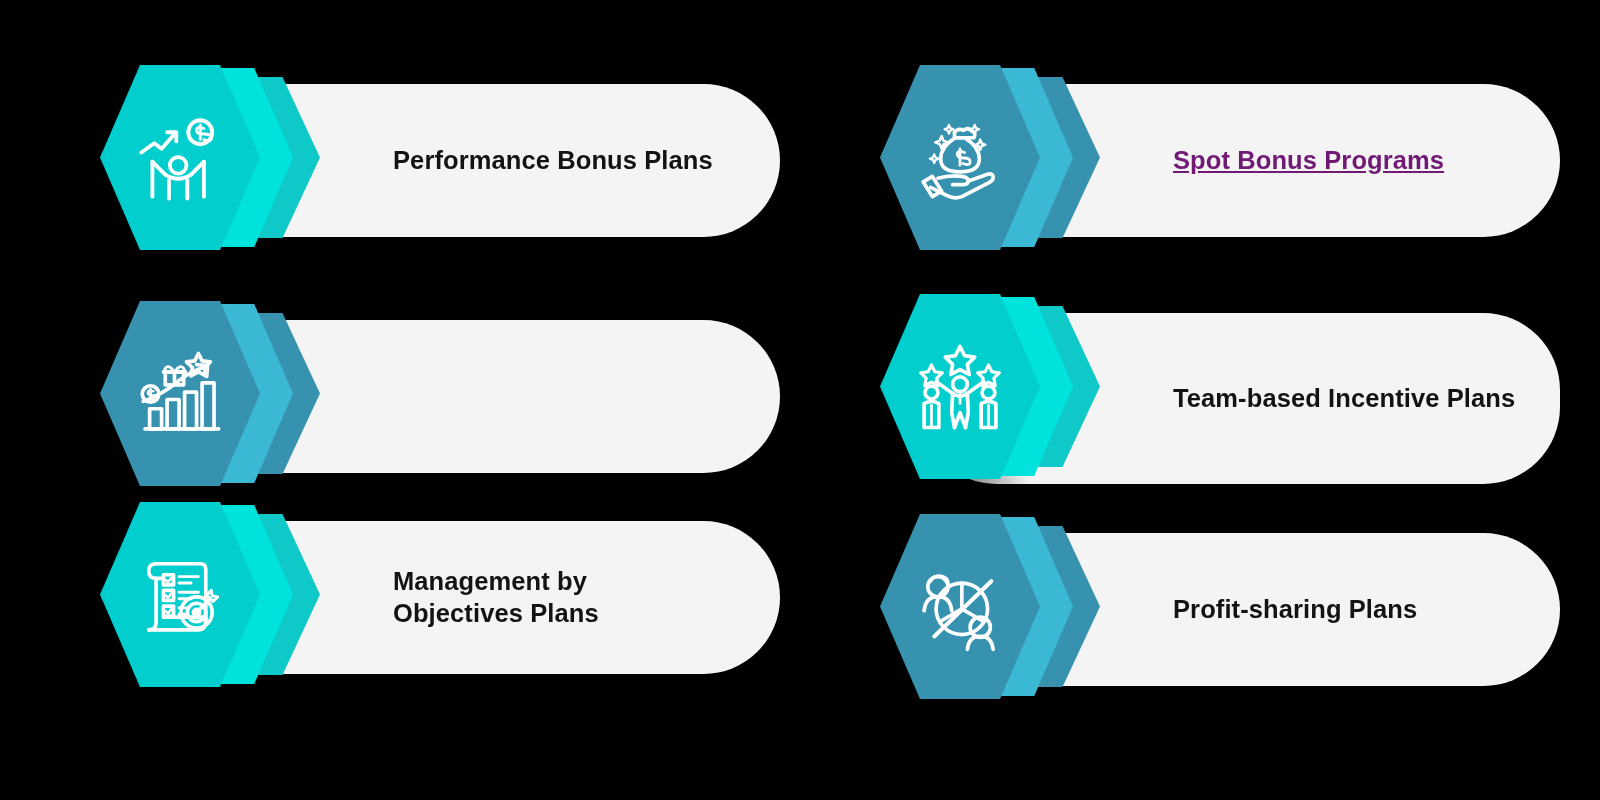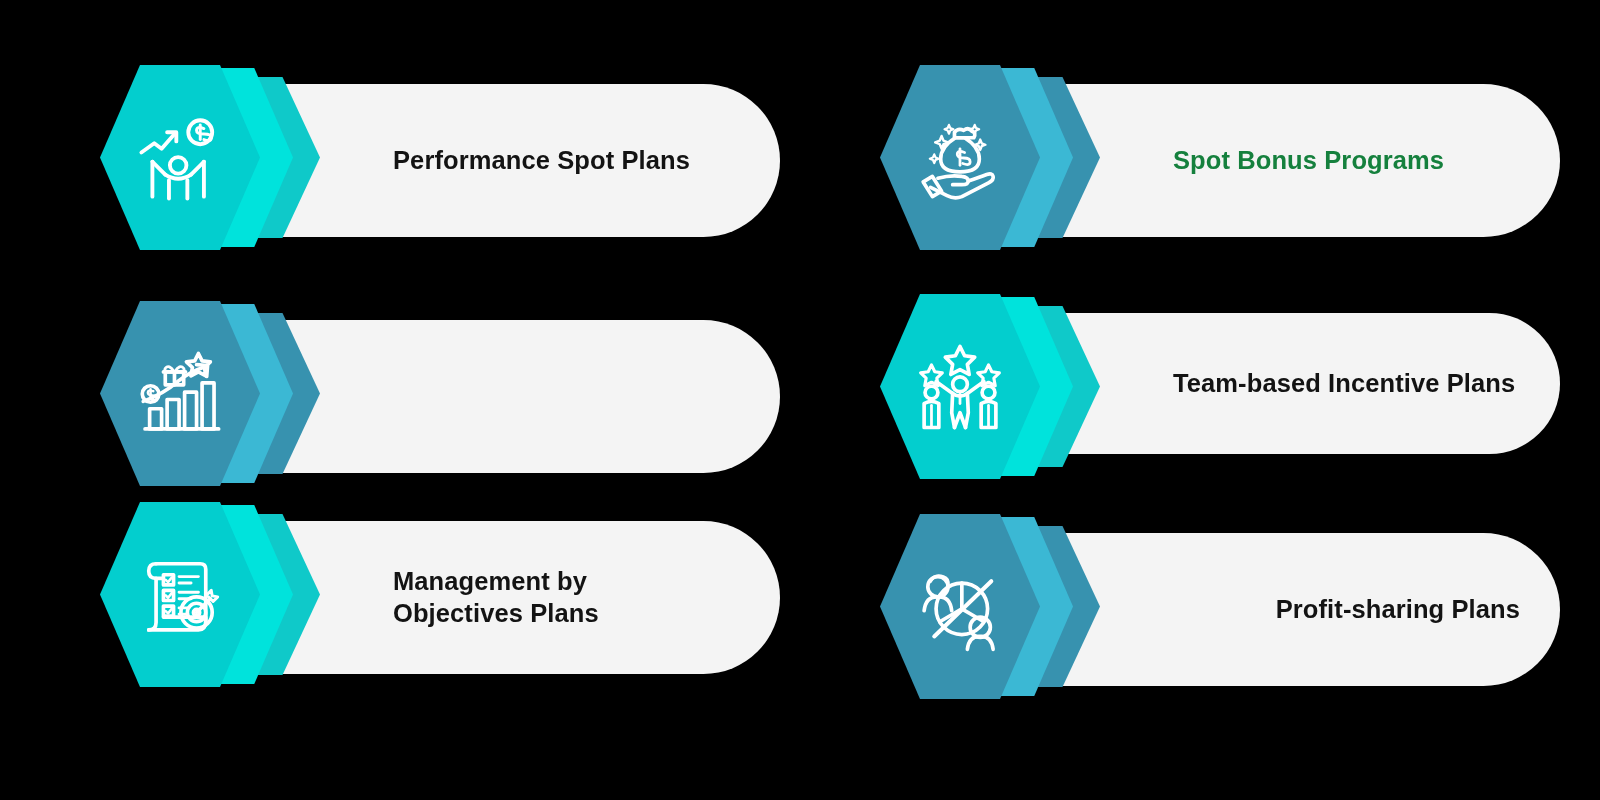--- a/index.html
+++ b/index.html
@@ -112,21 +112,21 @@
       <path d="M34 68 L22 56 M22 56 L20 54"></path>
       <path d="M62 68 L74 56 M74 56 L76 54"></path>
       <path d="M20 54 L20 92"></path>
       <path d="M76 54 L76 92"></path>
       <path d="M38 74 L38 94"></path>
       <path d="M58 74 L58 94"></path>
     </svg>
           </span>
         </div>
       </div>
-      <div class="card-label" style="color: rgb(19, 19, 19);">Performance Spot Plans</div>
+      <div class="card-label" style="color: rgb(19, 19, 19);">Performance Bonus Plans</div>
     </div>
     <div class="card" style="left: 920px; top: 84px; width: 640px; height: 153px; background: rgb(244, 244, 244);">
       <div class="badge">
         <div class="hex-shadow"></div>
         <div class="hex back" style="background: rgb(55, 146, 175);"></div>
         <div class="hex mid" style="background: rgb(59, 184, 212);"></div>
         <div class="hex front" style="background: rgb(55, 146, 175);">
           <span class="icon-wrap">
     <svg viewBox="0 0 100 100" fill="none" stroke="#fff" stroke-width="4" stroke-linecap="round" stroke-linejoin="round">
       <path d="M44 22 q4 -5 10 -2 q5 -4 9 1 q5 2 2 7 L44 28 Z"></path>
@@ -138,21 +138,21 @@
       <path d="M10 76 L20 70 L30 86 L20 92 Z"></path>
       <path d="M30 26 l2 5 l5 2 l-5 2 l-2 5 l-2 -5 l-5 -2 l5 -2 Z" stroke-width="2.6"></path>
       <path d="M72 30 l1.6 4 l4 1.6 l-4 1.6 l-1.6 4 l-1.6 -4 l-4 -1.6 l4 -1.6 Z" stroke-width="2.6"></path>
       <path d="M38 14 l1.4 3.4 l3.4 1.4 l-3.4 1.4 l-1.4 3.4 l-1.4 -3.4 l-3.4 -1.4 l3.4 -1.4 Z" stroke-width="2.4"></path>
       <path d="M66 14 l1.4 3.4 l3.4 1.4 l-3.4 1.4 l-1.4 3.4 l-1.4 -3.4 l-3.4 -1.4 l3.4 -1.4 Z" stroke-width="2.4"></path>
       <path d="M22 46 l1.4 3.4 l3.4 1.4 l-3.4 1.4 l-1.4 3.4 l-1.4 -3.4 l-3.4 -1.4 l3.4 -1.4 Z" stroke-width="2.4"></path>
     </svg>
           </span>
         </div>
       </div>
-      <div class="card-label" style="color: #15803d;">Spot Bonus Programs</div>
+      <div class="card-label" style="color: #701a75; text-decoration: underline;">Spot Bonus Programs</div>
     </div>
     <div class="card" style="left: 140px; top: 320px; width: 640px; height: 153px; background: rgb(244, 244, 244);">
       <div class="badge">
         <div class="hex-shadow"></div>
         <div class="hex back" style="background: rgb(55, 146, 175);"></div>
         <div class="hex mid" style="background: rgb(59, 184, 212);"></div>
         <div class="hex front" style="background: rgb(55, 146, 175);">
           <span class="icon-wrap">
     <svg viewBox="0 0 100 100" fill="none" stroke="#fff" stroke-width="4" stroke-linecap="round" stroke-linejoin="round">
       <path d="M12 88 H92"></path>
@@ -169,21 +169,21 @@
       <path d="M32 26 h24"></path>
       <path d="M44 26 v14"></path>
       <path d="M44 26 q-6 -9 -10 -4 q-3 4 10 4 Z" stroke-width="3"></path>
       <path d="M44 26 q6 -9 10 -4 q3 4 -10 4 Z" stroke-width="3"></path>
       <path d="M70 6 l4 8 l9 1 l-6.5 6.2 l1.6 9 L70 26 l-8.1 4.2 l1.6 -9 L57 15 l9 -1 Z"></path>
     </svg>
           </span>
         </div>
       </div>
     </div>
-    <div class="card" style="left: 920px; top: 313px; width: 640px; height: 141px; background: rgb(244, 244, 244); text-decoration: underline;">
+    <div class="card" style="left: 920px; top: 313px; width: 640px; height: 171px; background: rgb(244, 244, 244); text-decoration: underline;">
       <div class="badge">
         <div class="hex-shadow"></div>
         <div class="hex back" style="background: rgb(15, 201, 201);"></div>
         <div class="hex mid" style="background: rgb(0, 227, 220);"></div>
         <div class="hex front" style="background: rgb(3, 206, 206);">
           <span class="icon-wrap">
     <svg viewBox="0 0 100 100" fill="none" stroke="#fff" stroke-width="4" stroke-linecap="round" stroke-linejoin="round">
       <path d="M50 6 l5 10 l11 1.6 l-8 7.8 l2 11 l-10 -5.2 l-10 5.2 l2 -11 l-8 -7.8 l11 -1.6 Z"></path>
       <path d="M19 26 l3.6 7.4 l8.2 1.2 l-6 5.8 l1.5 8.2 L19 44.8 L11.7 48.6 l1.5 -8.2 l-6 -5.8 l8.2 -1.2 Z" stroke-width="3.4"></path>
       <path d="M81 26 l3.6 7.4 l8.2 1.2 l-6 5.8 l1.5 8.2 L81 44.8 l-7.3 3.8 l1.5 -8.2 l-6 -5.8 l8.2 -1.2 Z" stroke-width="3.4"></path>
@@ -233,21 +233,21 @@
       <circle cx="68" cy="69" r="3.4"></circle>
       <path d="M68 69 L83 54"></path>
       <path d="M79 50 l5 -5 l1 6 l6 1 l-5 5 Z" stroke-width="3.2"></path>
     </svg>
           </span>
         </div>
       </div>
       <div class="card-label" style="color: rgb(19, 19, 19);">Management by
 Objectives Plans</div>
     </div>
-    <div class="card" style="left: 920px; top: 533px; width: 640px; height: 153px; background: rgb(244, 244, 244); text-align: right;">
+    <div class="card" style="left: 920px; top: 533px; width: 640px; height: 153px; background: rgb(244, 244, 244);">
       <div class="badge">
         <div class="hex-shadow"></div>
         <div class="hex back" style="background: rgb(55, 146, 175);"></div>
         <div class="hex mid" style="background: rgb(59, 184, 212);"></div>
         <div class="hex front" style="background: rgb(55, 146, 175);">
           <span class="icon-wrap">
     <svg viewBox="0 0 100 100" fill="none" stroke="#fff" stroke-width="4" stroke-linecap="round" stroke-linejoin="round">
       <circle cx="52" cy="52" r="28"></circle>
       <path d="M52 52 L52 24"></path>
       <path d="M52 52 L76 66"></path>

